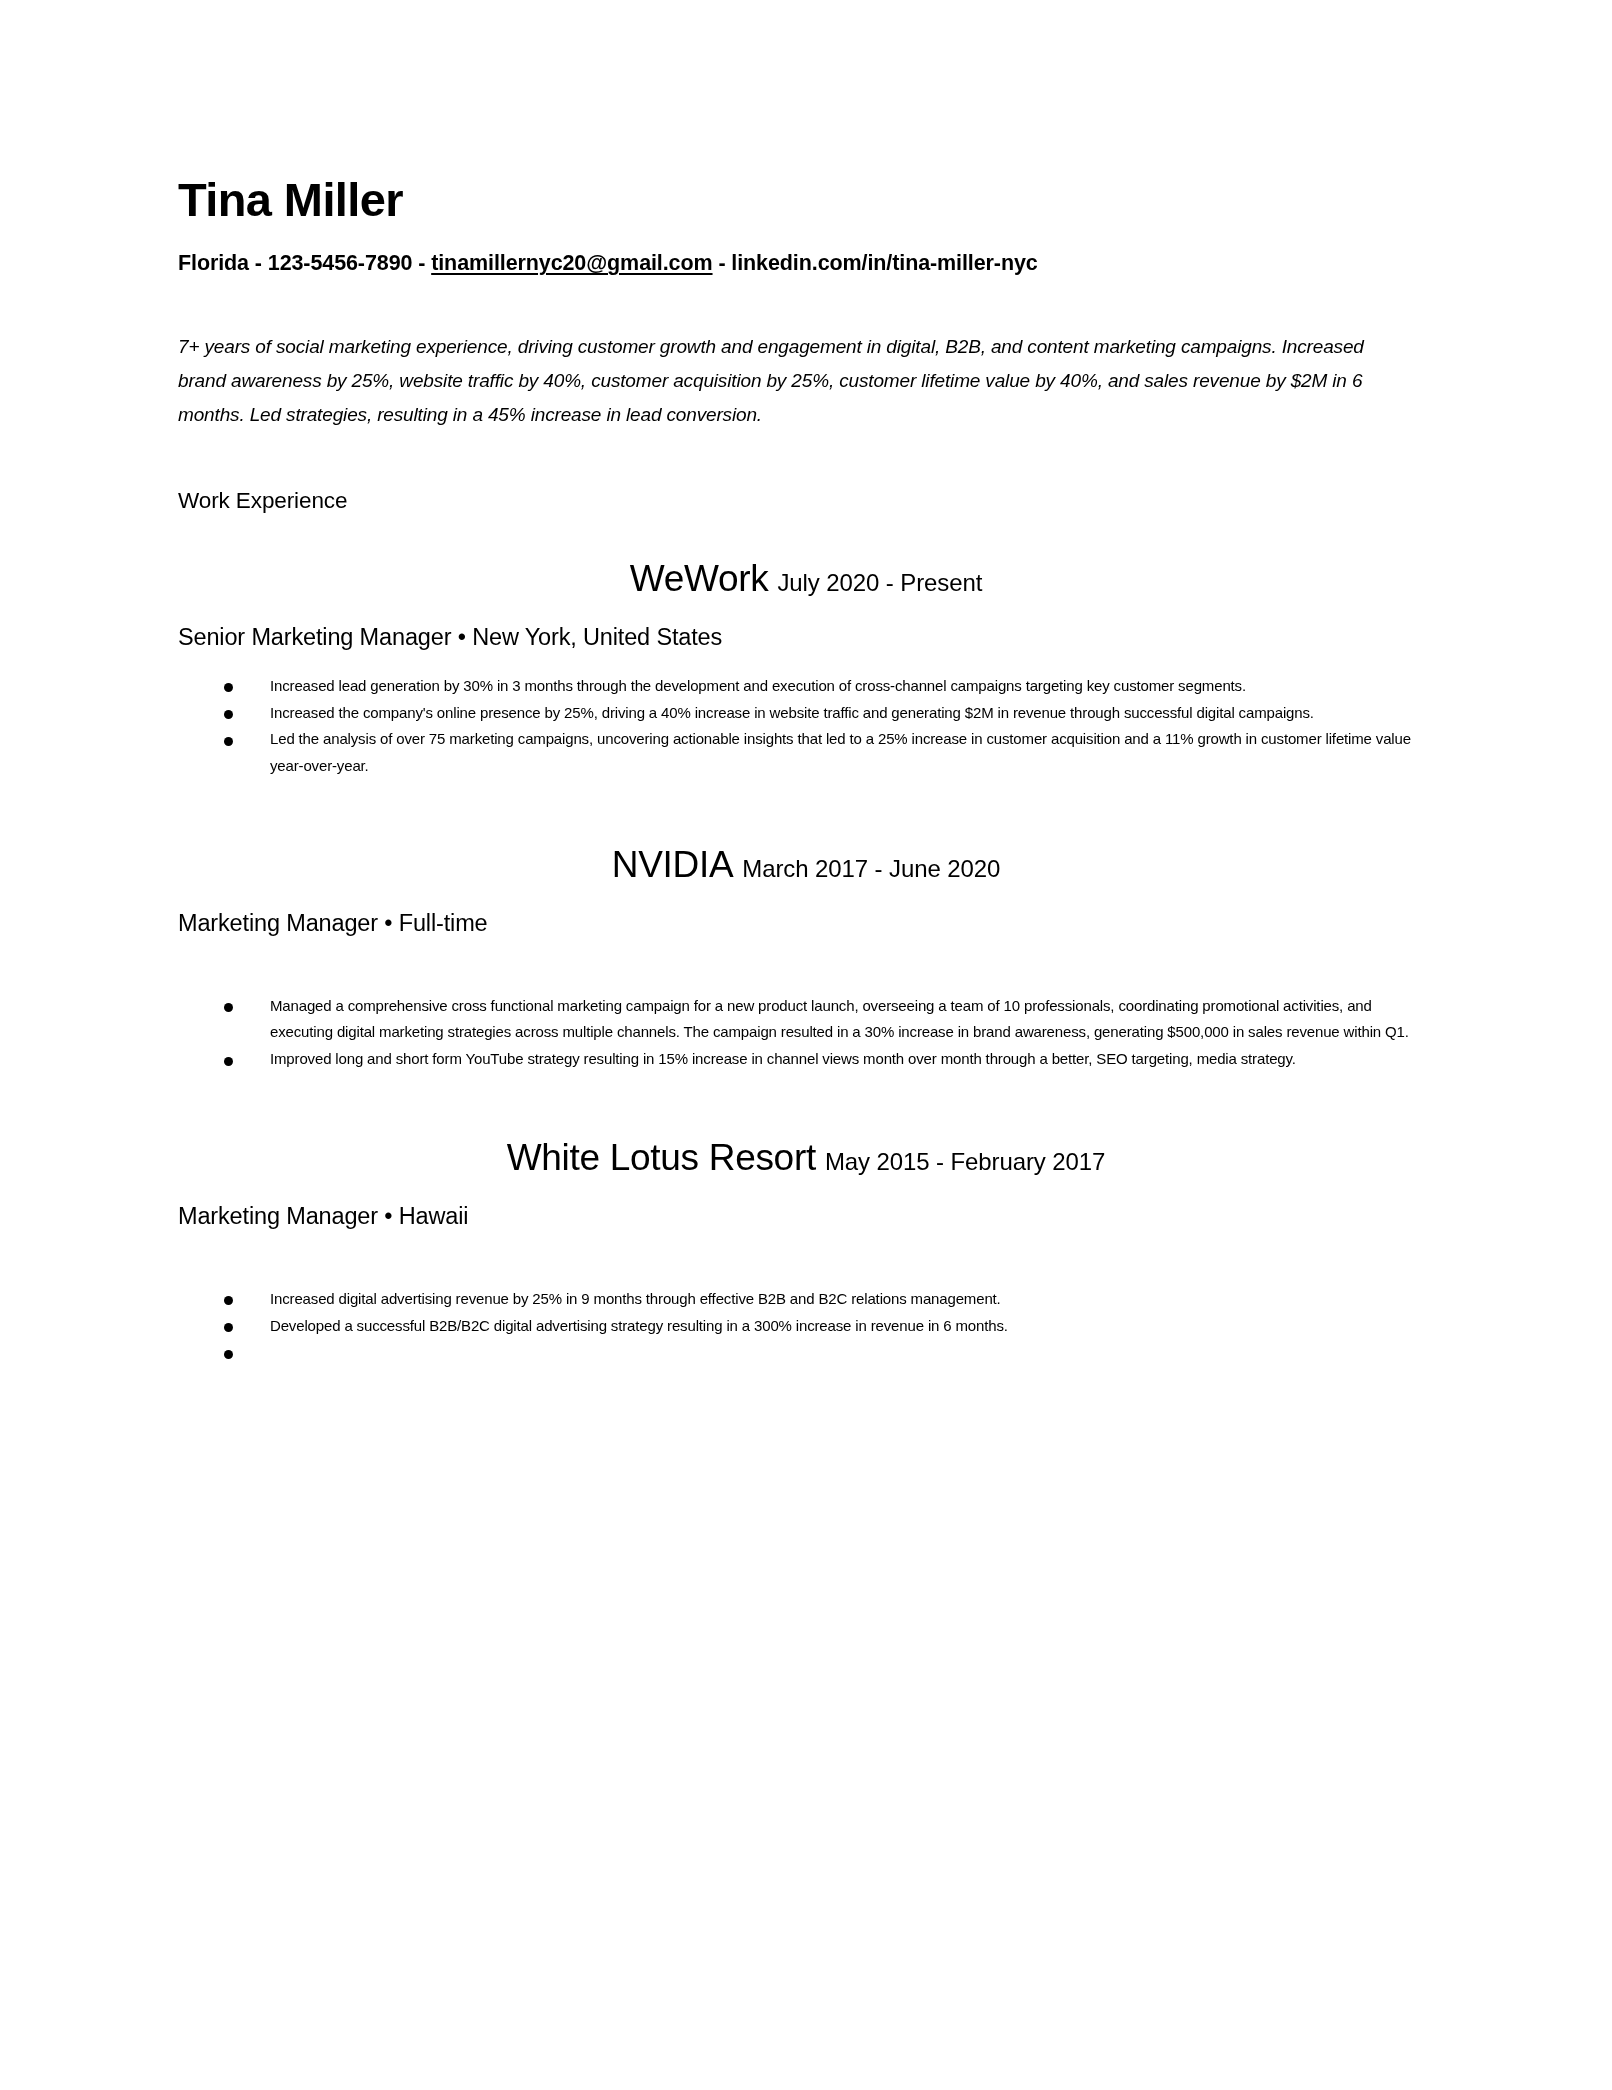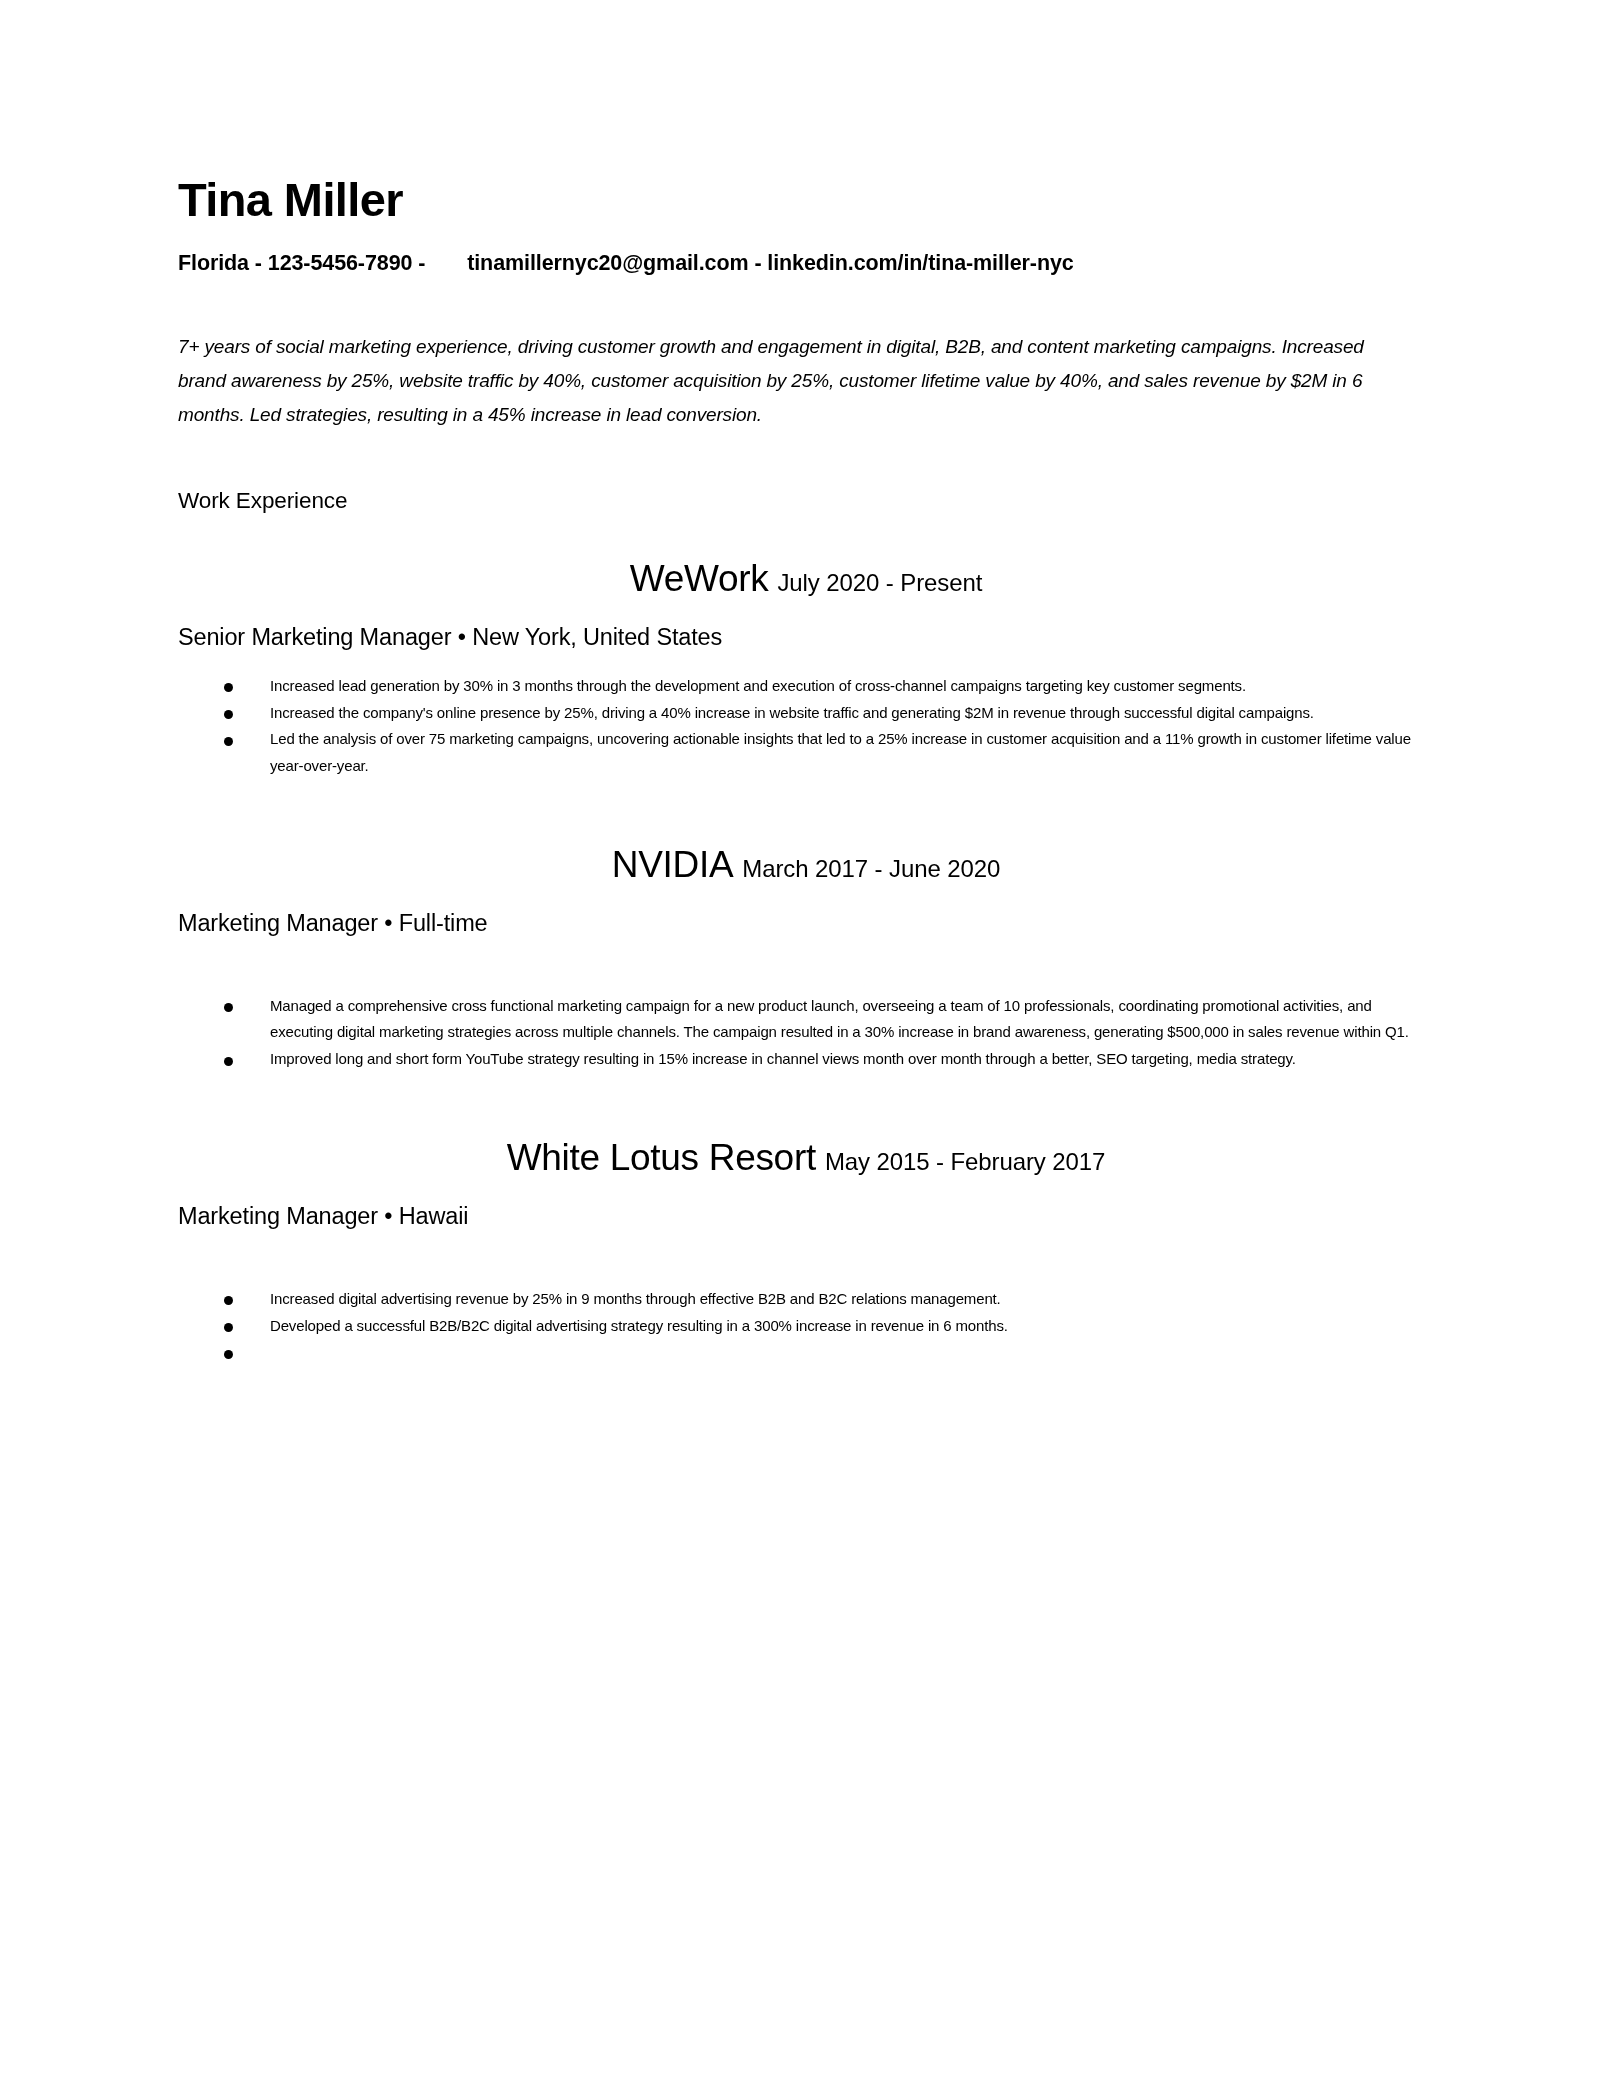--- a/index.html
+++ b/index.html
@@ -35,23 +35,23 @@
   }
   .contact-line {
     font-size: 21.5px;
     font-weight: 700;
     line-height: 1.3;
     margin: 0 0 52px 0;
     letter-spacing: -0.1px;
     white-space: nowrap;
   }
   .contact-line .email {
+    text-decoration: underline;
     text-underline-offset: 3px;
     font-weight: 700;
-    margin-left: 36px;
   }
   .sep { font-weight: 700; }
 
   
   .summary {
     font-size: 19px;
     font-style: italic;
     line-height: 1.78;
     margin: 0 0 56px 0;
     max-width: 1225px;

